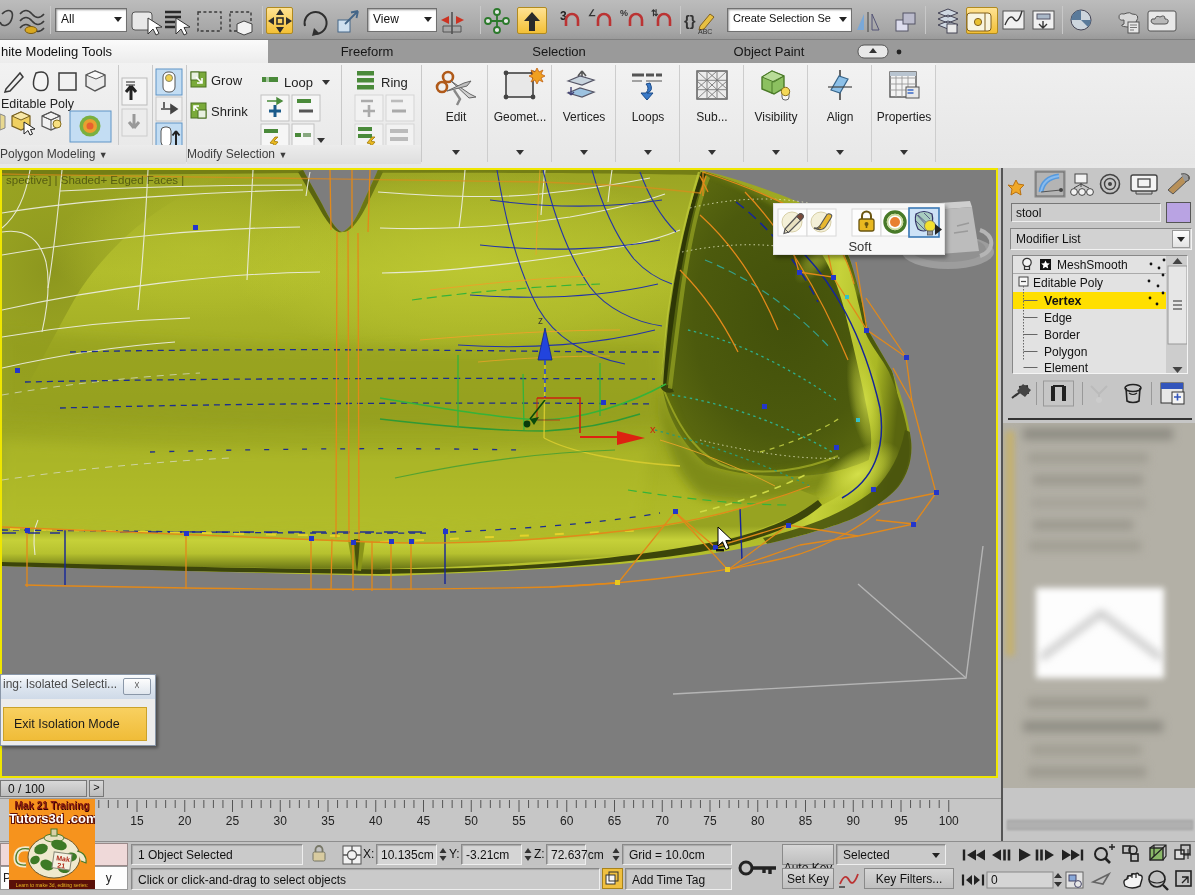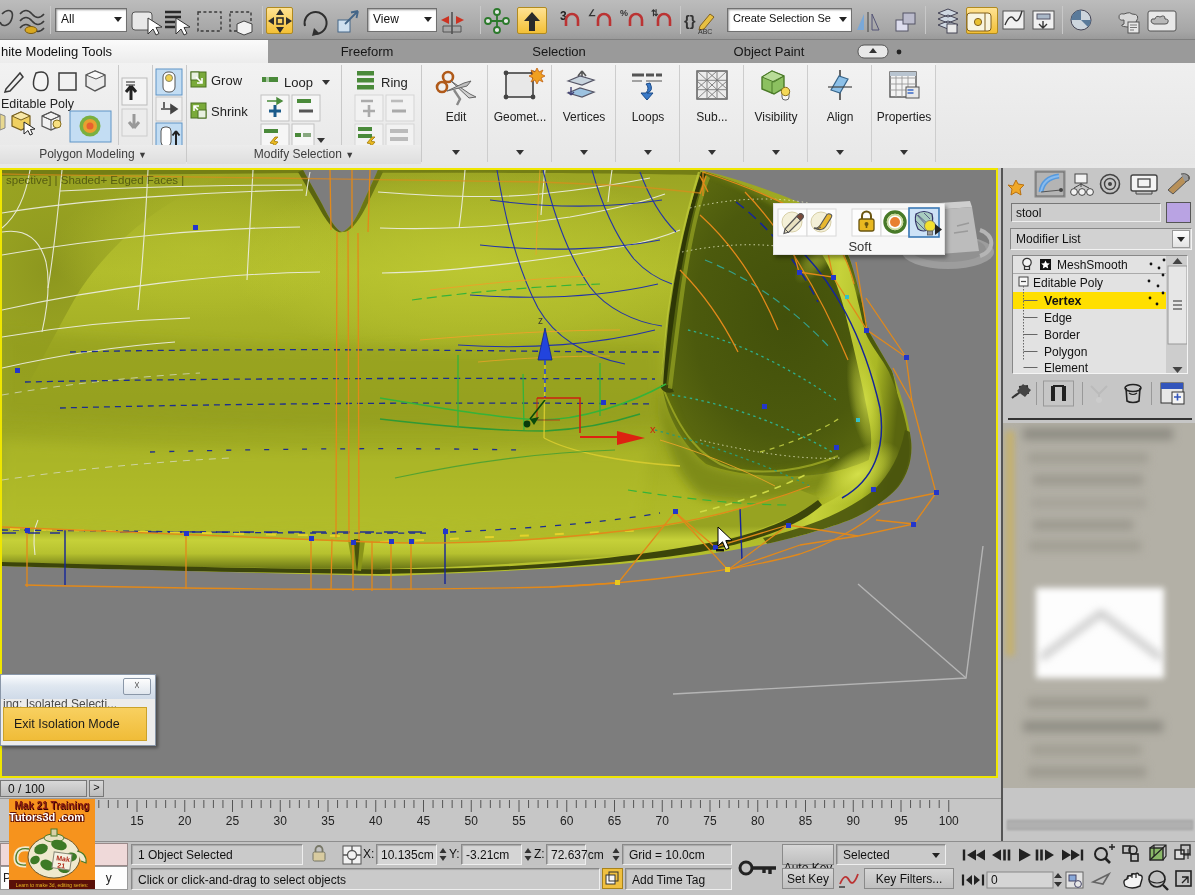--- a/index.html
+++ b/index.html
@@ -12,21 +12,21 @@
 .combo{position:absolute;top:8px;height:24px;background:#fff;border:1px solid #707070;box-shadow:inset 1px 1px 2px #9a9a9a;font-size:12px;color:#111;padding:3px 4px 0 5px;}
 .combo .arr{position:absolute;right:4px;top:8px;width:0;height:0;border:4px solid transparent;border-top:5px solid #222;}
 .tbtn{position:absolute;top:7px;width:27px;height:27px;}
 .tbtn.hl{background:linear-gradient(#ffe293,#f3c036);border:1px solid #b08a20;border-radius:2px;}
 
 #tabrow{left:0;top:40px;width:1195px;height:23px;background:#9a9a9a;}
 .rtab{position:absolute;top:0;height:23px;font-size:13px;color:#161616;text-align:center;padding-top:4px;}
 .rtab.active{background:linear-gradient(#fbfbfb,#ececec);color:#111;}
 
 #ribbon{left:0;top:63px;width:1195px;height:105px;background:linear-gradient(#f2f2f2,#e7e7e7);}
-.rsec-label{position:absolute;top:82px;height:19px;font-size:12px;color:#3d3d3d;text-align:center;padding-top:2px;background:linear-gradient(#ececec,#dedede);}
+.rsec-label{position:absolute;top:82px;height:19px;font-size:12px;color:#3d3d3d;padding-top:2px;background:linear-gradient(#ececec,#dedede);}
 
 #vp{left:0;top:168px;width:998px;height:610px;background:#7d7d7d;border:2px solid #efe600;}
 
 #cpanel{left:1001px;top:168px;width:194px;height:675px;background:#c6c6c6;border-left:2px solid #555;}
 
 #timeline{left:0;top:778px;width:1001px;height:63px;background:#c6c6c6;}
 
 #statusbar{left:0;top:841px;width:1195px;height:54px;background:#c3c3c3;border-top:1px solid #8e8e8e;}
 .sunk{position:absolute;background:#cacaca;border:1px solid #898989;border-bottom-color:#eee;border-right-color:#eee;box-shadow:inset 1px 1px 1px #a8a8a8;font-size:12px;color:#111;}
 .sbtext{font-size:12px;color:#111;position:absolute;}
@@ -1025,28 +1025,28 @@
           <path d="M17,17 l5,5" stroke="#222" stroke-width="2.4"></path>
         </g>
         <g transform="translate(84,26)">
           <rect x="3" y="3" width="15" height="15" fill="none" stroke="#222" stroke-width="1.6"></rect>
           <path d="M15,9 l-6,6 m0,-6 h6 v6" stroke="#222" stroke-width="1.4" fill="none"></path>
         </g>
       </svg>
  </div>
  <div id="dialog" class="abs" style="left:0;top:672px;width:160px;height:76px">
   <div class="abs" style="left:0;top:2px;width:156px;height:72px;background:#ececec;border:1px solid #8a97a8;box-shadow:2px 2px 3px rgba(0,0,0,0.4)">
-   <div class="abs" style="left:0;top:0;width:154px;height:24px;background:linear-gradient(#fafcfe,#dfe7f0 45%,#cfdae8);border-radius:3px 3px 0 0;font-size:12px;color:#4a4a4a;padding:22px 0 0 2px">ing: Isolated Selecti...</div>
+   <div class="abs" style="left:0;top:0;width:154px;height:24px;background:linear-gradient(#fafcfe,#dfe7f0 45%,#cfdae8);border-radius:3px 3px 0 0;font-size:12px;color:#4a4a4a;padding:2px 0 0 2px">ing: Isolated Selecti...</div>
    <div class="abs" style="left:122px;top:3px;width:28px;height:17px;background:linear-gradient(#fdfdfd,#e0e6ee);border:1px solid #8a97a8;border-radius:2px;text-align:center;font-size:11px;color:#555;padding-top:0px">☓</div>
    <div class="abs" style="left:2px;top:32px;width:144px;height:34px;background:linear-gradient(#f8d060,#f0bc38);border:1px solid #caa22a;font-size:12.5px;color:#1a1a1a;padding:9px 0 0 10px">Exit Isolation Mode</div>
   </div>
  </div>
  <div id="logo" class="abs" style="left:9px;top:799px;width:86px;height:90px;background:#f6931d;overflow:hidden">
   <div style="font-size:10px;font-weight:bold;color:#8a1a10;text-align:center;margin-top:1px;white-space:nowrap;text-shadow:0.6px 0.6px 0 #300">Mak 21 Training</div>
-  <div style="font-size:11px;font-weight:bold;color:#fff;margin-top:0;white-space:nowrap;text-shadow:1px 1px 0 #601008, -1px 1px 0 #601008, 1px -1px 0 #601008">Tutors3d .com</div>
+  <div style="font-size:13px;font-weight:bold;color:#fff;text-align:center;margin-top:0;white-space:nowrap;text-shadow:1px 1px 0 #601008, -1px 1px 0 #601008, 1px -1px 0 #601008">Tutors3d .com</div>
   <svg width="86" height="52" style="position:absolute;left:0;top:28px">
    <ellipse cx="45" cy="30" rx="26" ry="21" fill="#efe9ce" stroke="#6a5a30" stroke-width="1"></ellipse>
    <path d="M20,22 q-12,-2 -13,8 q-1,9 10,8" fill="none" stroke="#efe9ce" stroke-width="5"></path>
    <path d="M20,22 q-12,-2 -13,8 q-1,9 10,8" fill="none" stroke="#4a7a28" stroke-width="1.4"></path>
    <path d="M68,24 q10,2 9,12 l-5,-2" fill="#efe9ce" stroke="#4a7a28" stroke-width="1.2"></path>
    <ellipse cx="45" cy="11" rx="10" ry="4" fill="#e8e0c0" stroke="#4a7a28"></ellipse>
    <rect x="42" y="2" width="6" height="7" fill="#d8d0a8" stroke="#4a7a28"></rect>
    <g fill="#3d7a26">
     <ellipse cx="32" cy="22" rx="7" ry="5" transform="rotate(-20 32 22)"></ellipse>
     <ellipse cx="50" cy="18" rx="8" ry="5" transform="rotate(15 50 18)"></ellipse>

